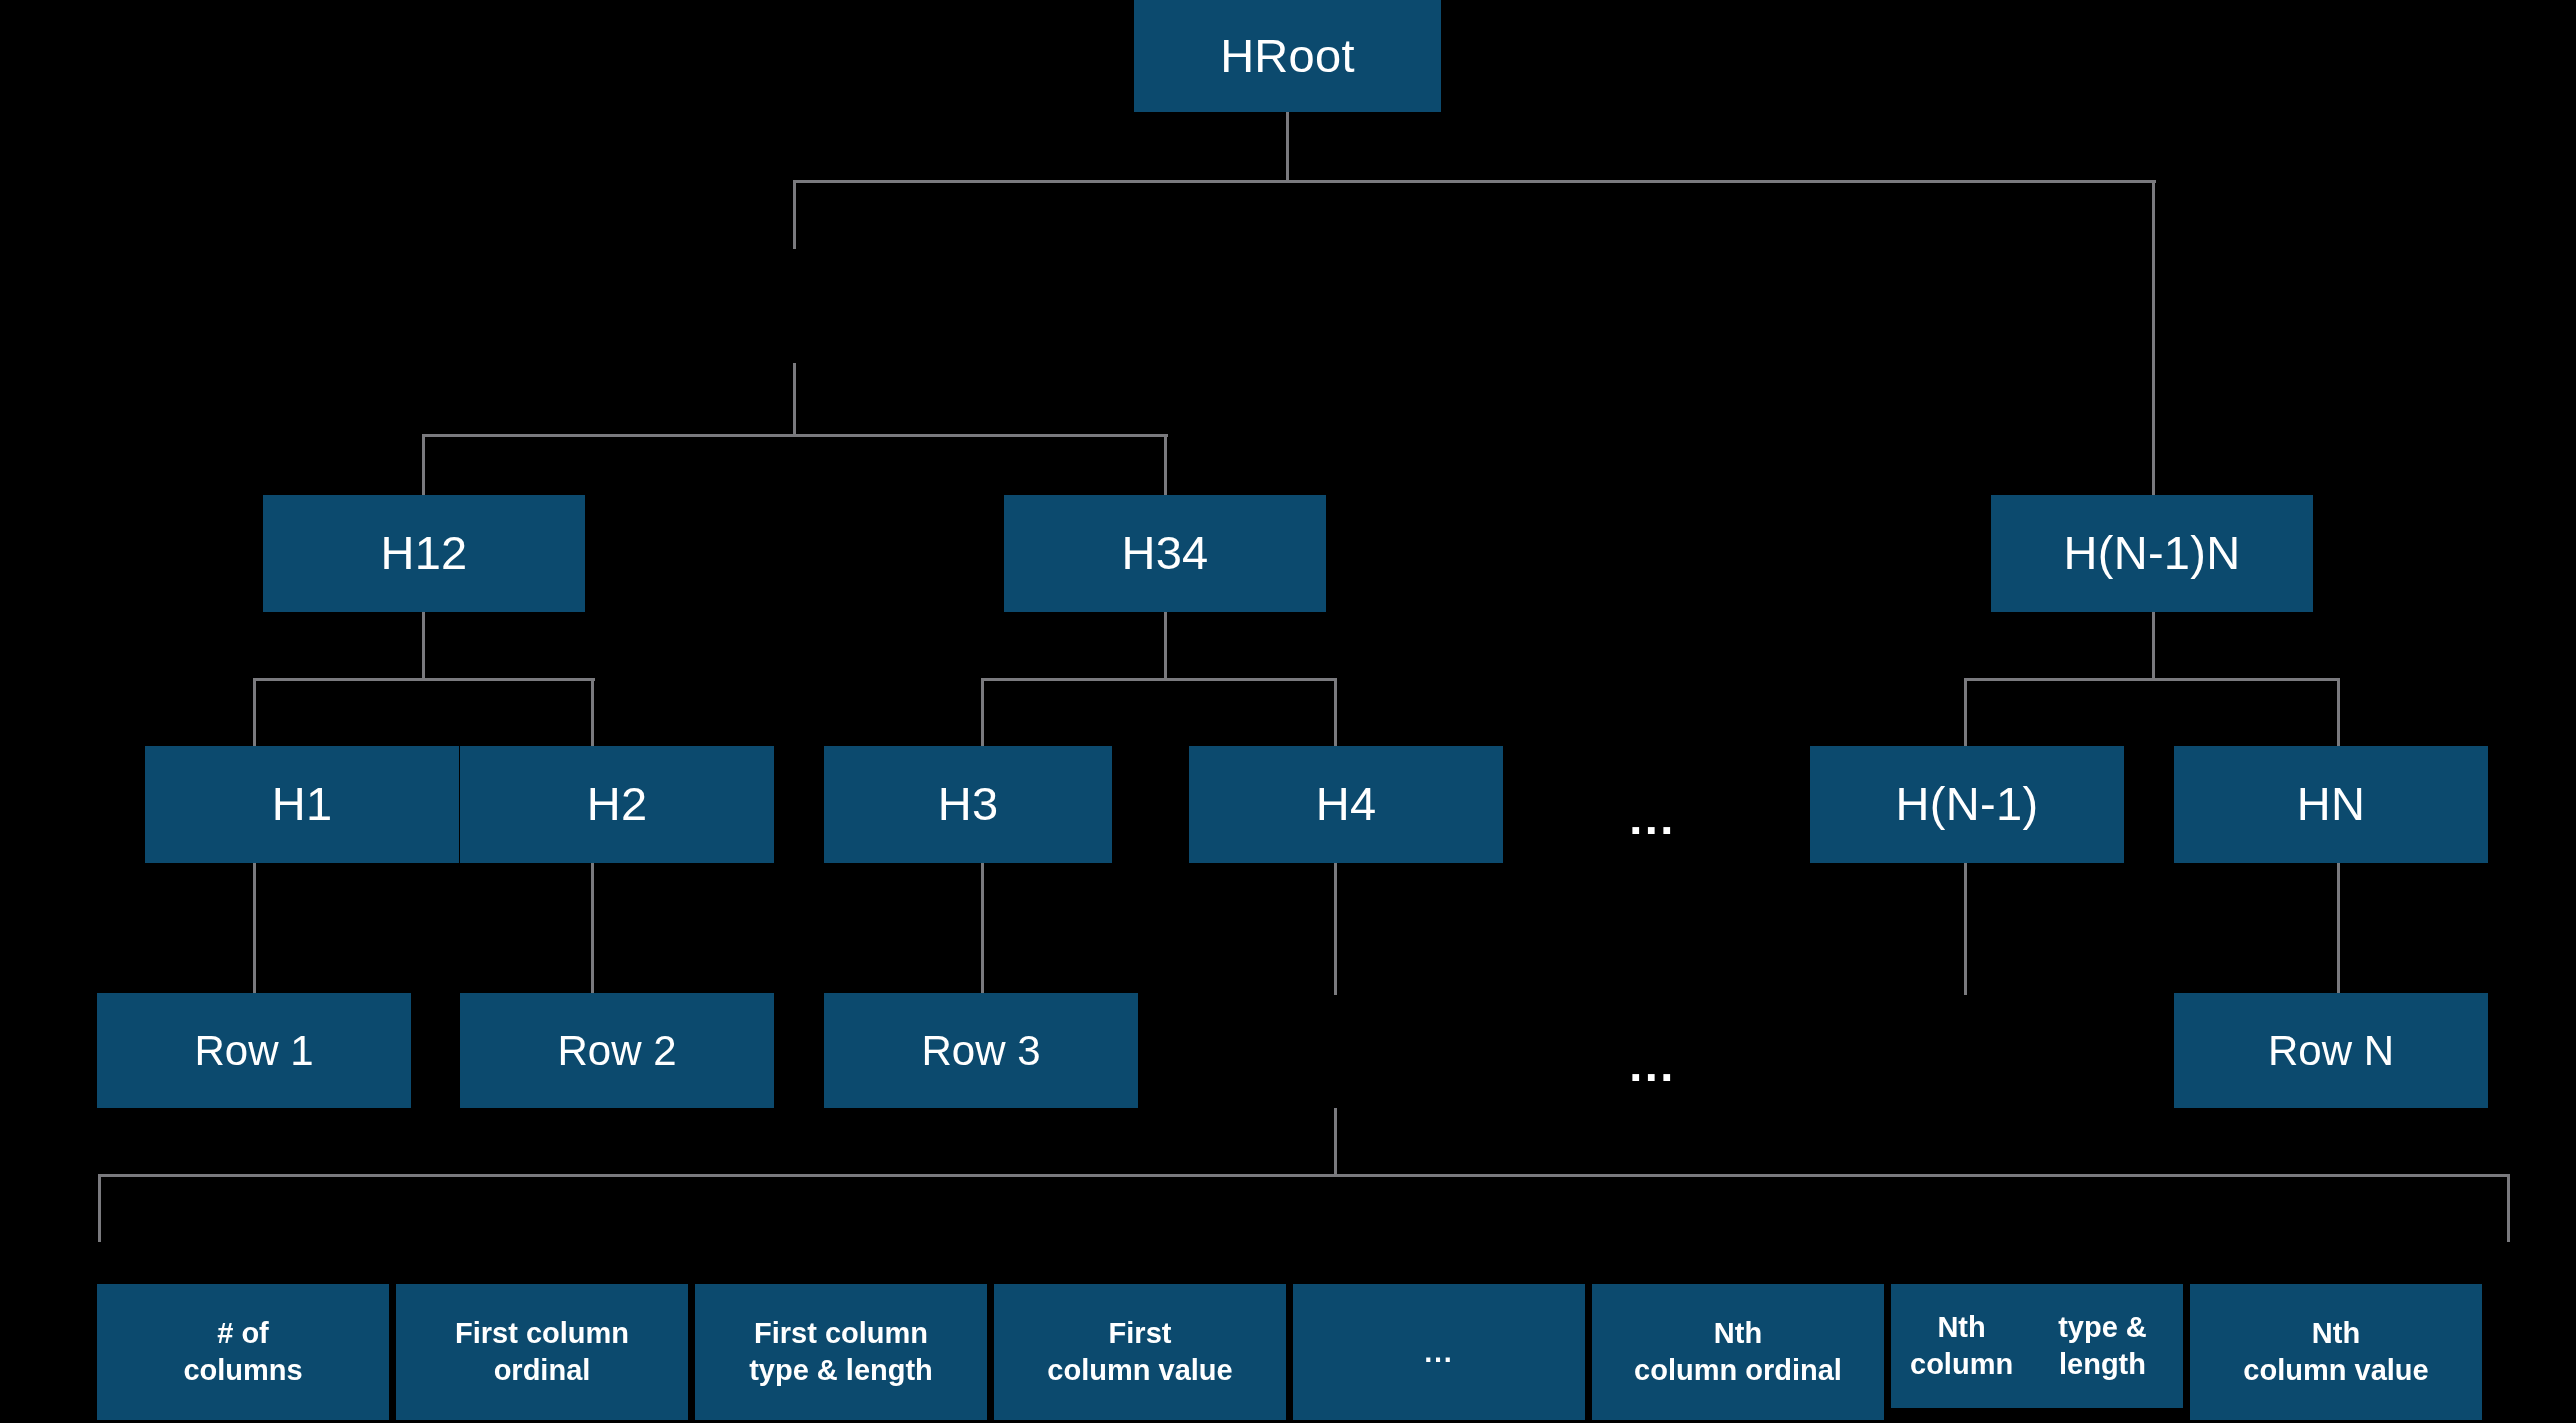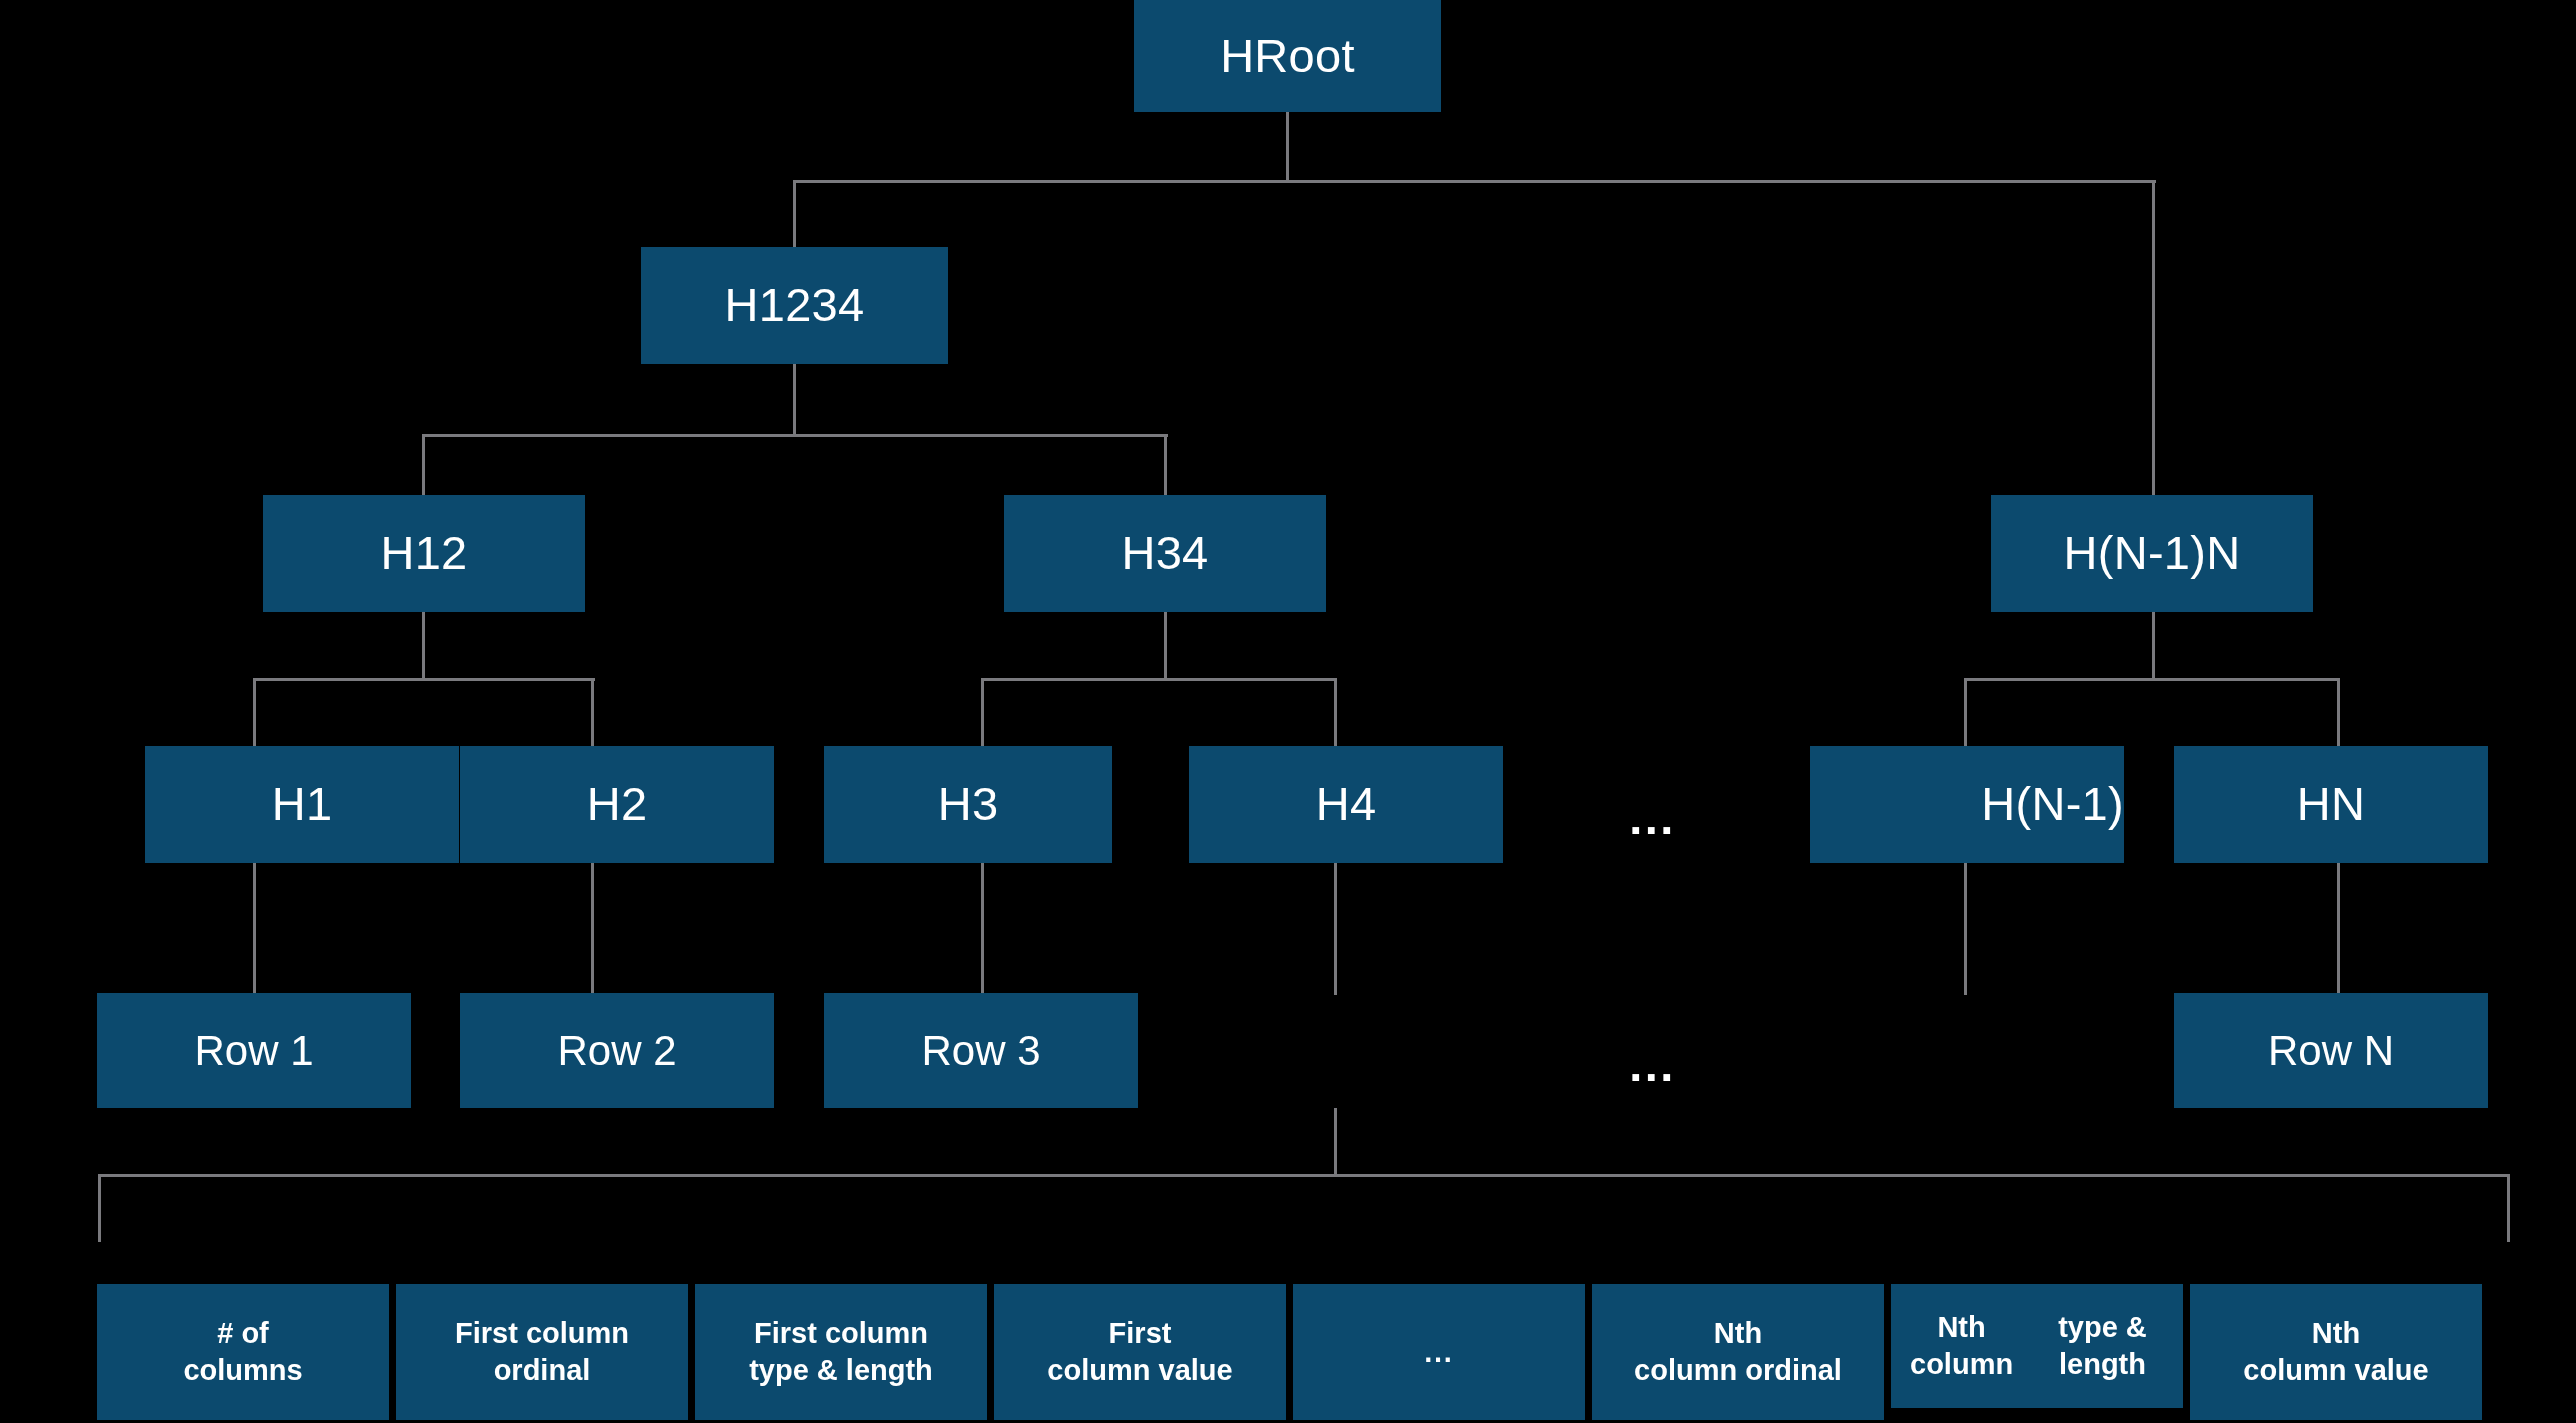--- a/index.html
+++ b/index.html
@@ -106,23 +106,20 @@
 
   <div class="lineV" style="left:1334px; top:1108px; height:68px;"></div>
   <div class="lineH" style="left:98px; top:1174px; width:2412px;"></div>
   <div class="lineV" style="left:98px; top:1174px; height:68px;"></div>
   <div class="lineV" style="left:2507px; top:1174px; height:68px;"></div>
 
   <div class="node lvl" style="left:1134px; top:0px; width:307px; height:112px;">
     <span>HRoot</span>
   </div>
 
-  <div class="node lvl" style="left:641px; top:247px; width:307px; height:117px;">
-    <span>H1234</span>
-  </div>
 
   <div class="node lvl" style="left:263px; top:495px; width:322px; height:117px;">
     <span>H12</span>
   </div>
   <div class="node lvl" style="left:1004px; top:495px; width:322px; height:117px;">
     <span>H34</span>
   </div>
   <div class="node lvl" style="left:1991px; top:495px; width:322px; height:117px;">
     <span>H(N-1)N</span>
   </div>
@@ -135,21 +132,21 @@
   </div>
   <div class="node lvl" style="left:824px; top:746px; width:288px; height:117px;">
     <span>H3</span>
   </div>
   <div class="node lvl" style="left:1189px; top:746px; width:314px; height:117px;">
     <span>H4</span>
   </div>
 
   <div class="ell" style="left:1593px; top:788px; width:119px; height:59px;">...</div>
 
-  <div class="node lvl" style="left:1810px; top:746px; width:314px; height:117px;justify-content:flex-end;">
+  <div class="node lvl" style="left:1810px; top:746px; width:314px; height:117px;">
     <span>H(N-1)</span>
   </div>
   <div class="node lvl" style="left:2174px; top:746px; width:314px; height:117px;">
     <span>HN</span>
   </div>
 
   <div class="node row" style="left:97px; top:993px; width:314px; height:115px;">
     <span>Row 1</span>
   </div>
   <div class="node row" style="left:460px; top:993px; width:314px; height:115px;">

